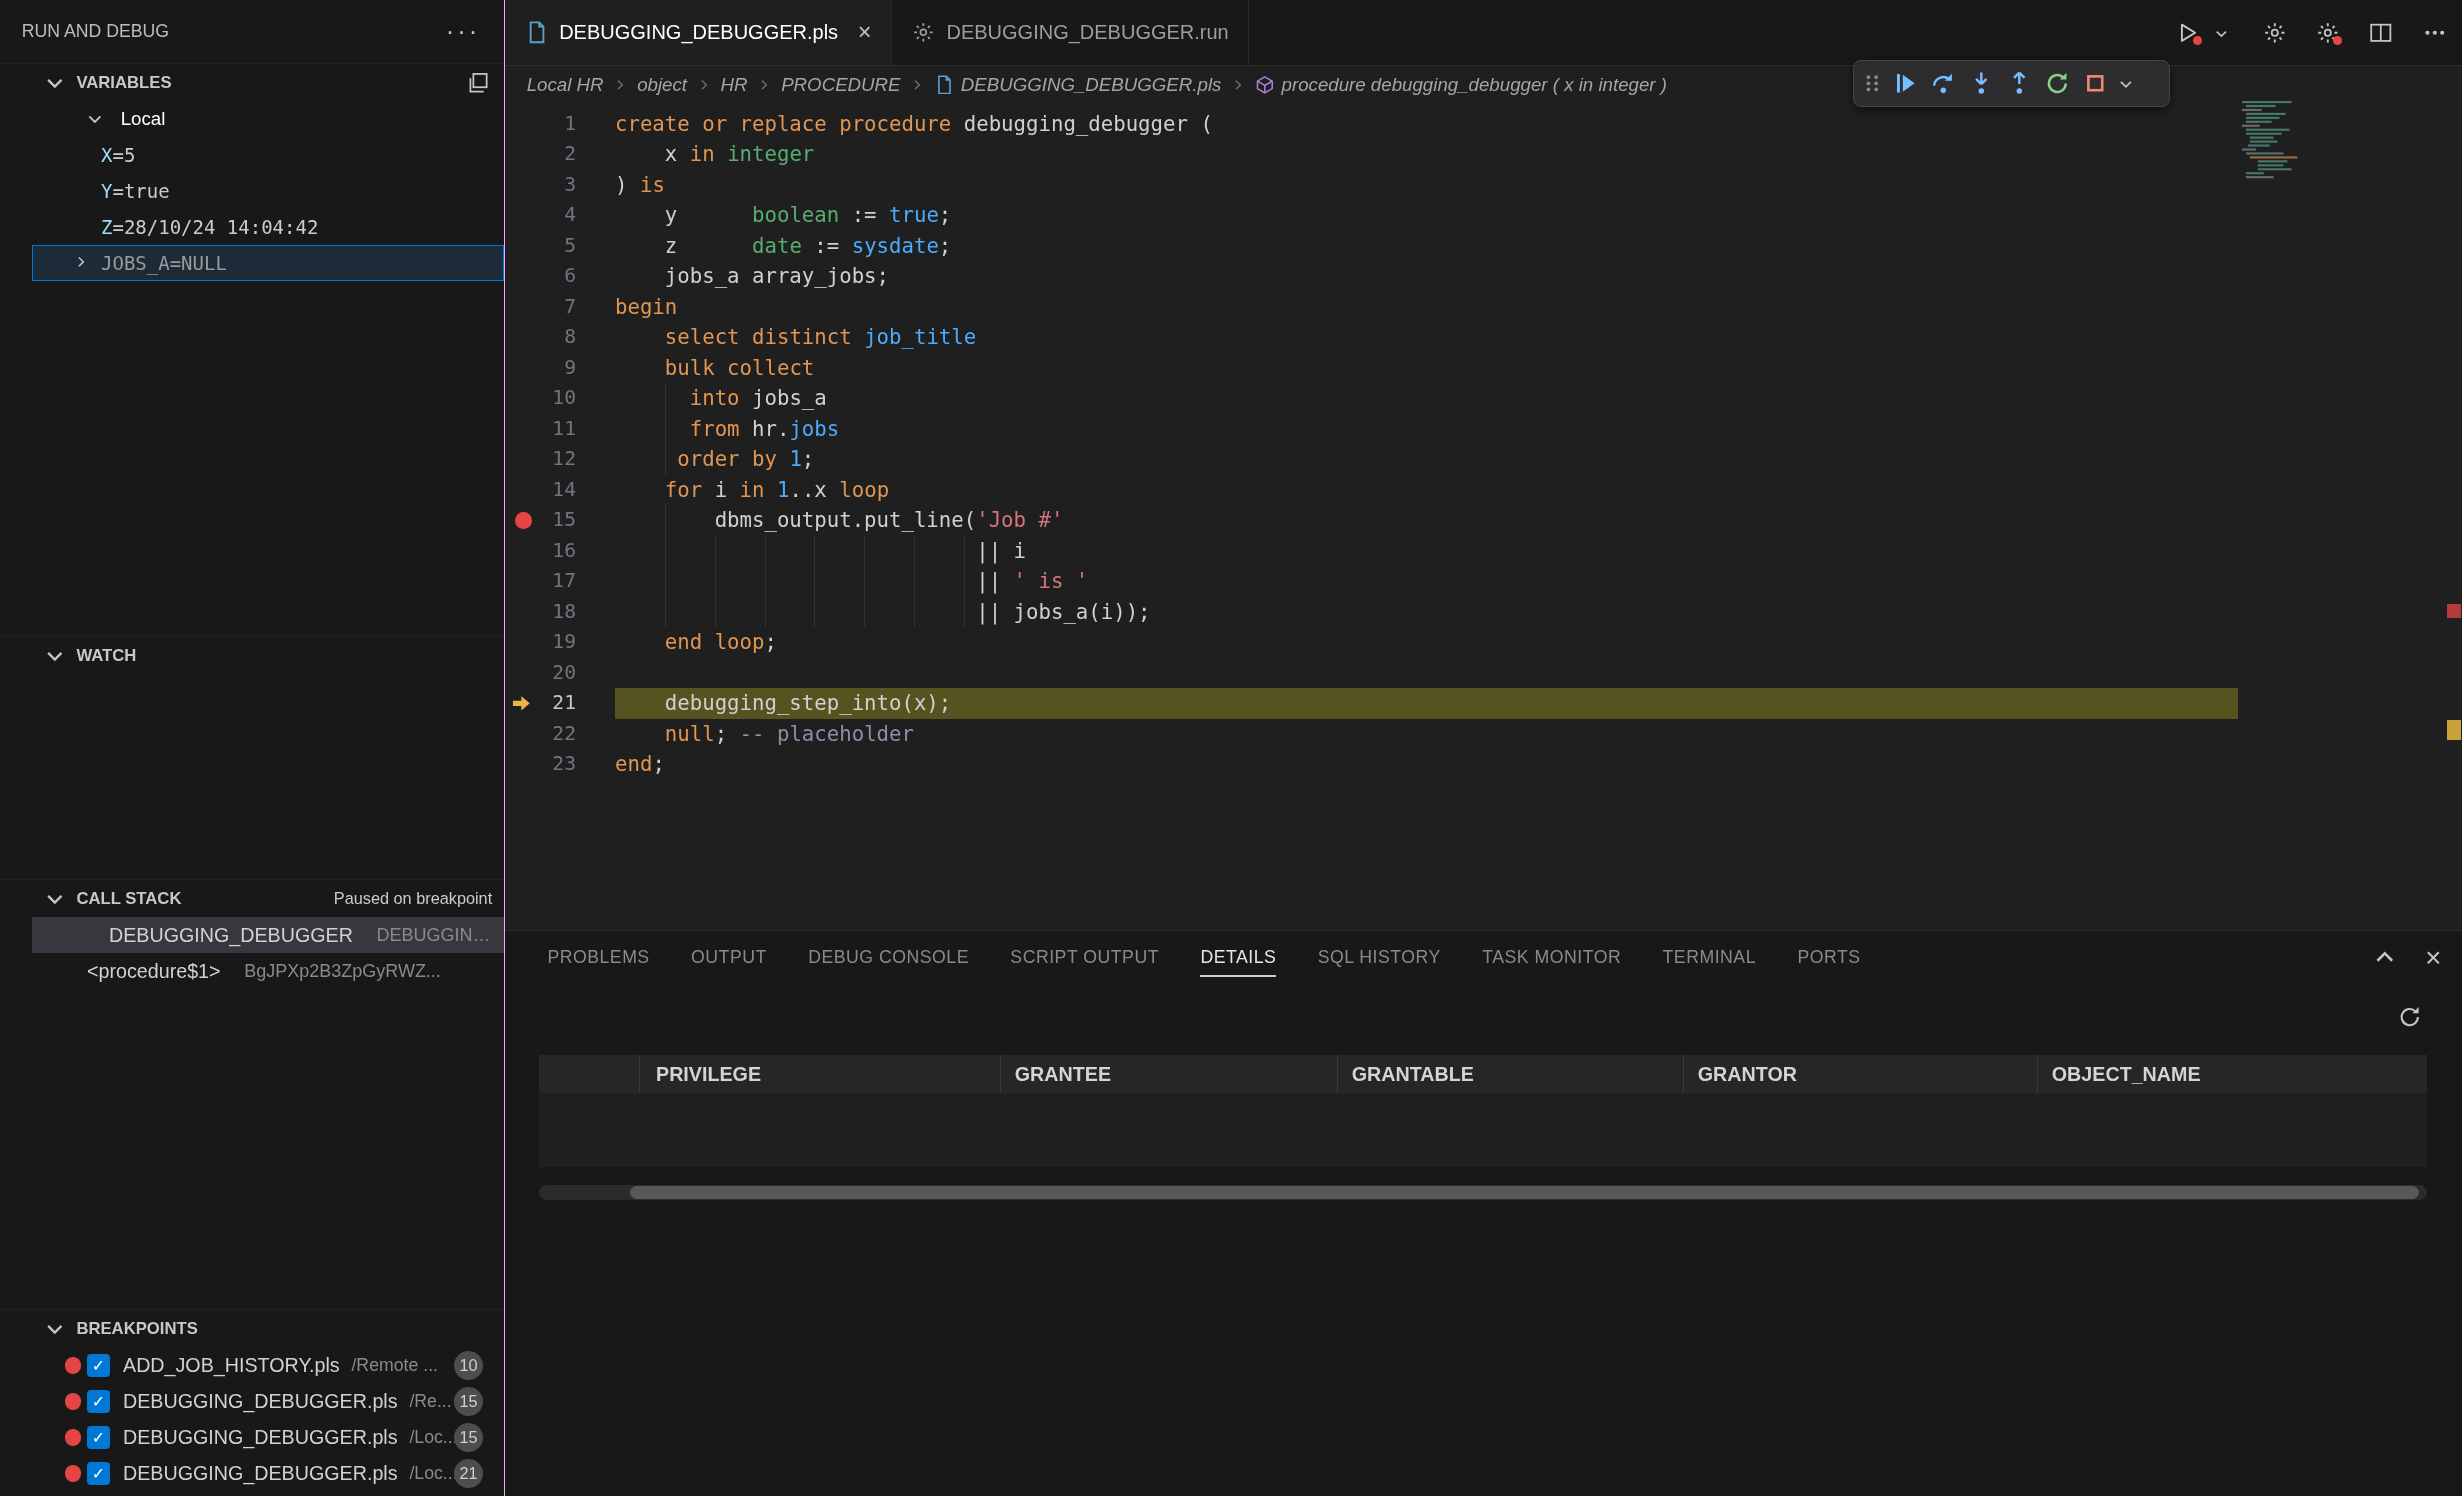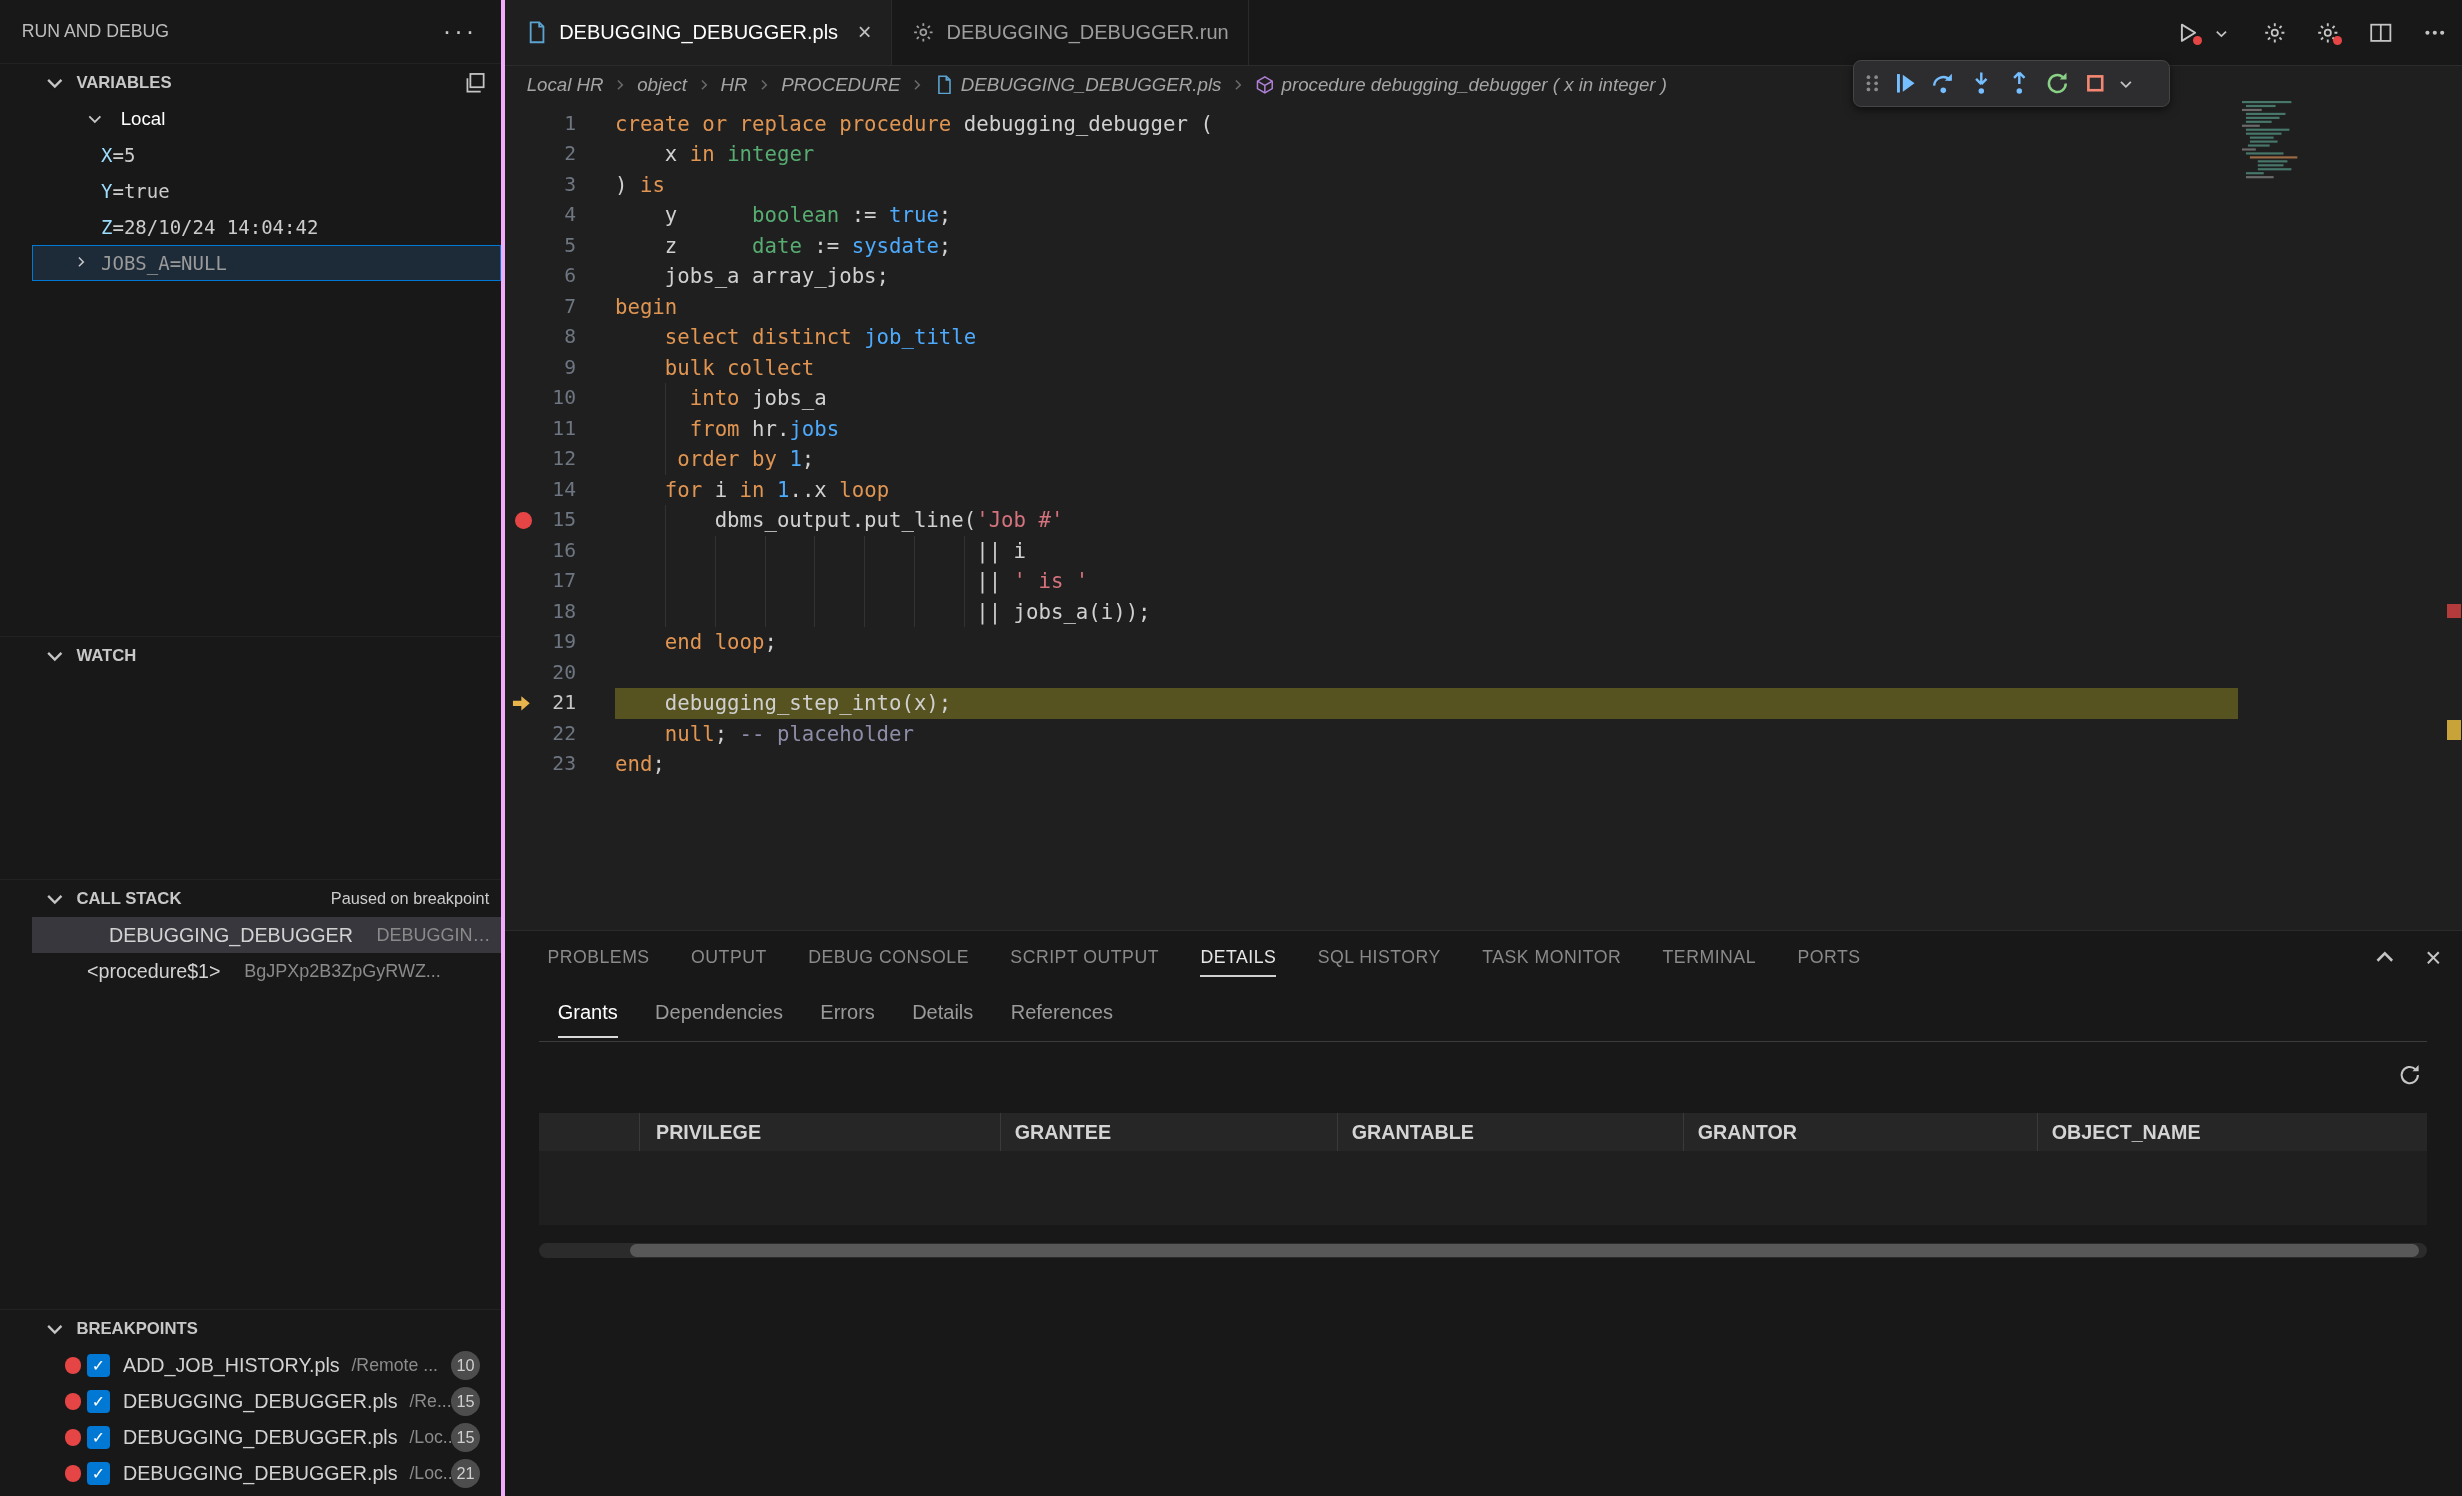--- a/index.html
+++ b/index.html
@@ -1,21 +1,21 @@
 <!DOCTYPE html>
 <html style="--accent: #0078d4; --breakpoint: #e64545; --current-line-bg: #565321; --keyword: #e09552; --type: #57ad71; --constant: #4daafc; --string: #d4737d; --comment: #8d8da8; --exec-arrow: #e9b44c;"><head>
 <meta charset="utf-8">
 <style>
   * { margin:0; padding:0; box-sizing:border-box; }
   html,body { width:2463px; height:1496px; overflow:hidden; background:#1f1f1f;
               font-family:"Liberation Sans", sans-serif; }
   .app { display:flex; width:2463px; height:1496px; color:#cccccc; }
 
   
-  .sidebar { width:505px; flex:none; background:#181818; border-right:4px solid #f0abfc;
+  .sidebar { width:505px; flex:none; background:#181818; border-right:1px solid #f0abfc;
              display:flex; flex-direction:column; overflow:hidden; }
   .sidebar-header { height:63px; flex:none; display:flex; align-items:center;
                     justify-content:space-between; padding:0 23.6px 0 21.7px;
                     font-size:17.7px; color:#bcbcbc; }
   .section { border-top:1px solid #222; display:flex; flex-direction:column; overflow:hidden;padding-left:32px; }
   .section-header { height:37px; flex:none; display:flex; align-items:center; gap:6.9px;
                     padding:0 11.8px 0 7.9px; font-weight:700; font-size:16.7px; color:#c8c8c8; }
   .section-header .spacer { flex:1; }
   .chev-svg { width:17.7px; height:17.7px; display:block; }
   .icon-btn { display:flex; align-items:center; justify-content:center; width:29.6px; height:29.6px;
@@ -668,27 +668,20 @@
       <div class="panel-actions">
         <span class="icon-btn">
           <svg viewBox="0 0 16 16">
               <path d="M3 10l5-5 5 5" fill="none" stroke="#c5c5c5" stroke-width="1.7"></path>
             </svg>
         </span>
         <span class="panel-close">×</span>
       </div>
 
       <div class="panel-inner">
-        <div class="subtabs">
-            <div class="subtab active">Grants</div>
-            <div class="subtab">Dependencies</div>
-            <div class="subtab">Errors</div>
-            <div class="subtab">Details</div>
-            <div class="subtab">References</div>
-          </div>
         <div class="panel-toolbar">
           <span class="icon-btn">
             <svg viewBox="0 0 16 16">
                 <path d="M13.5 8.2a5.5 5.5 0 1 1-1.7-4" fill="none" stroke="#c5c5c5" stroke-width="1.4"></path>
                 <path d="M14 1.4v4.2H9.8z" fill="#c5c5c5"></path>
               </svg>
           </span>
         </div>
         <div class="grid-table">
           <div class="thead">

